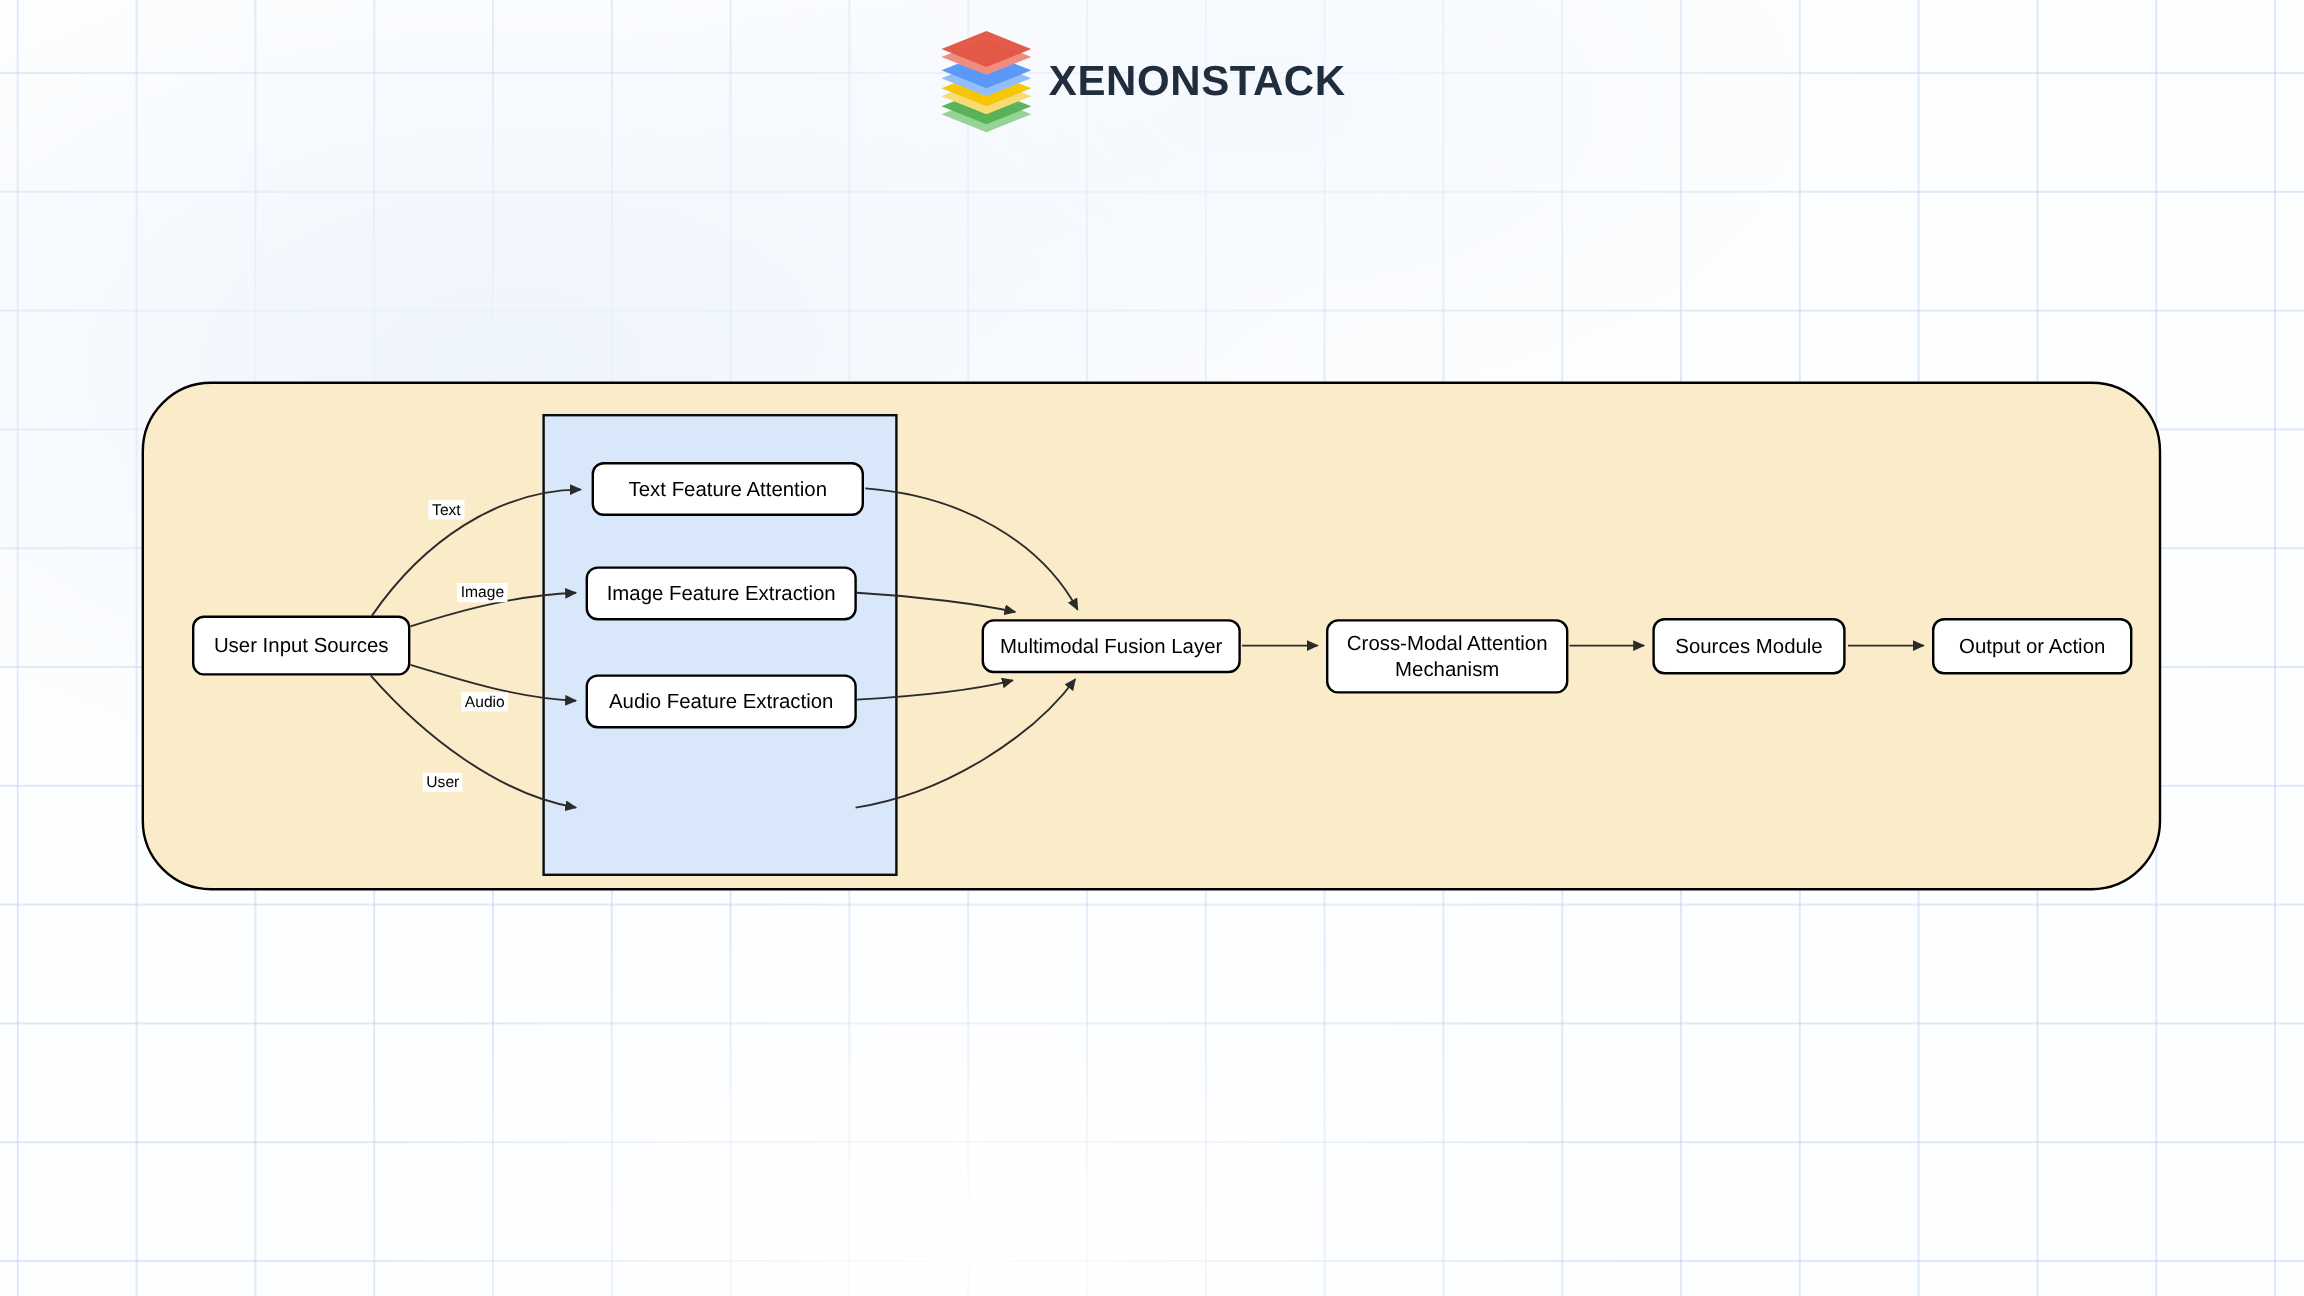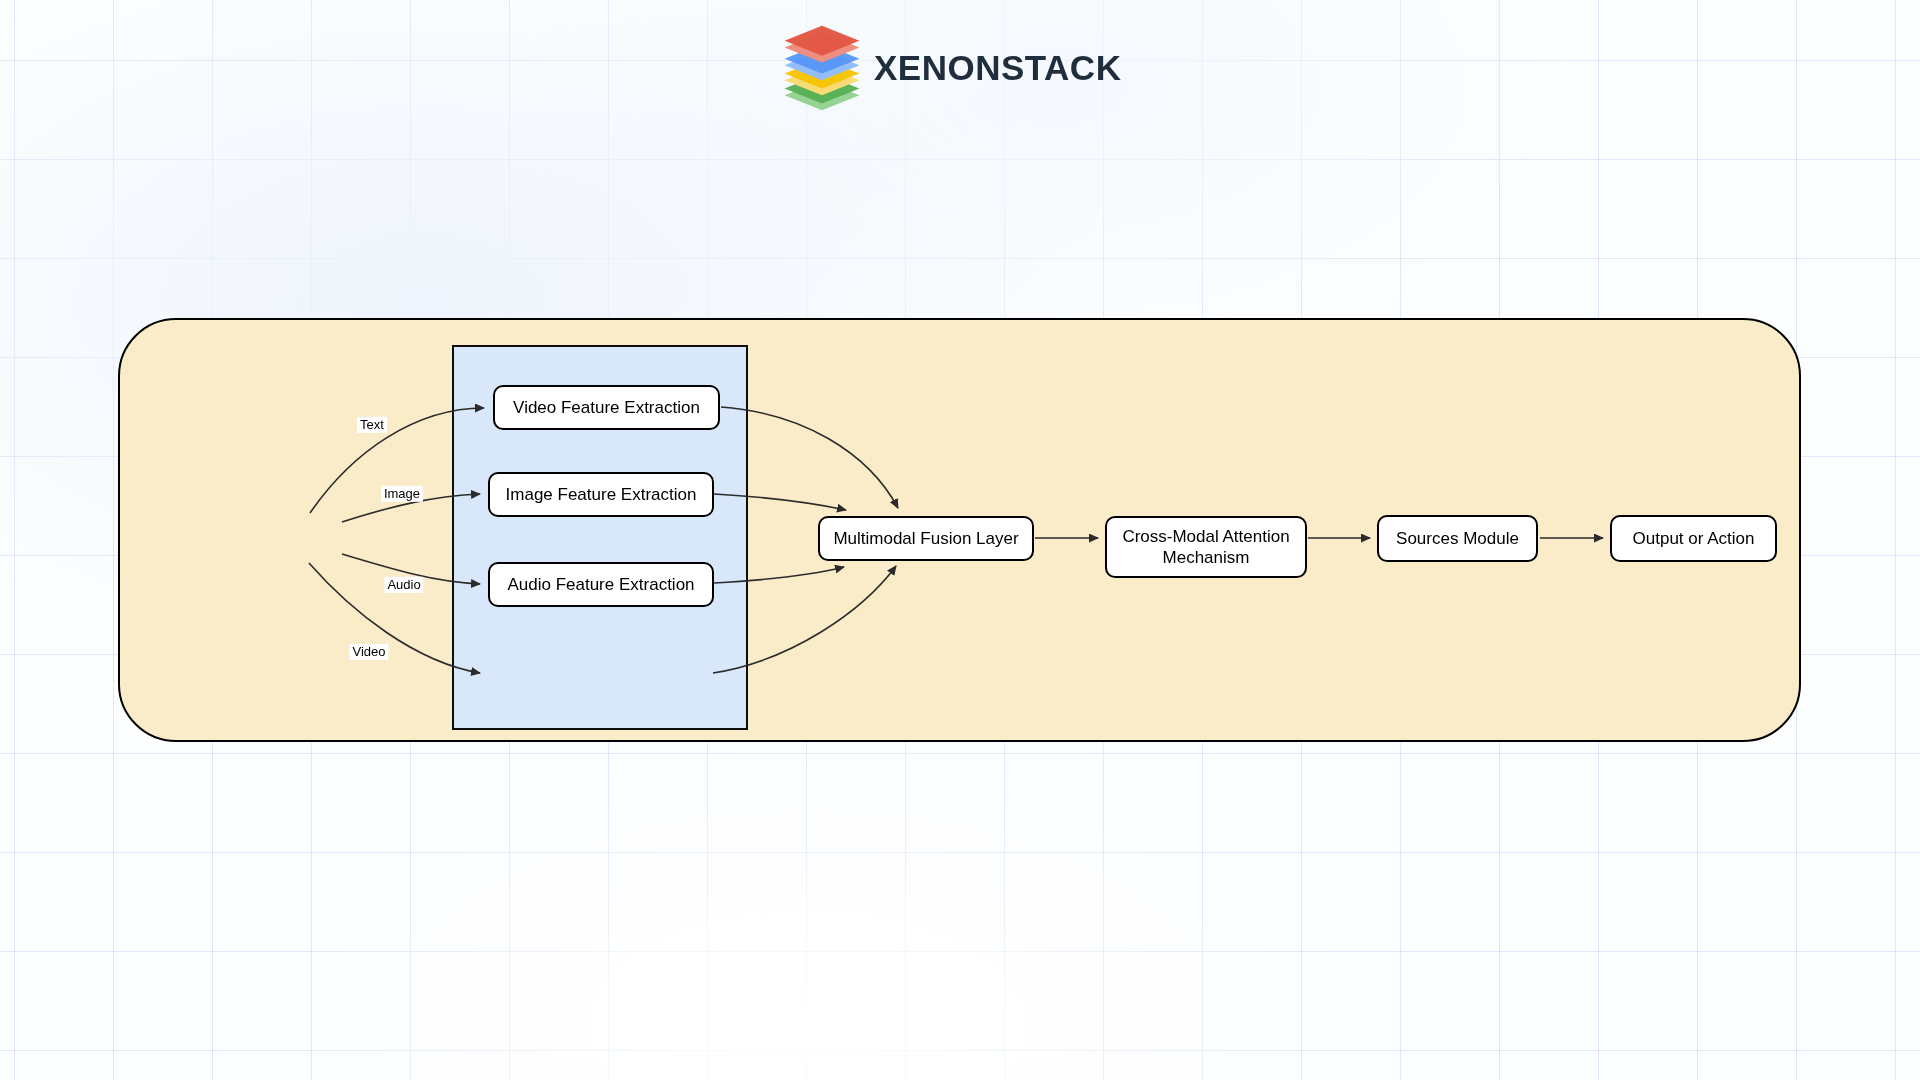--- a/index.html
+++ b/index.html
@@ -115,22 +115,25 @@
       <path d="M 721 407 C 802 413 868 452 898 508" marker-end="url(#arrow)"></path>
       <path d="M 714 494 C 768 497 818 504 846 510" marker-end="url(#arrow)"></path>
       <path d="M 714 583 C 768 580 816 574 844 567" marker-end="url(#arrow)"></path>
       <path d="M 713 673 C 790 661 862 612 896 566" marker-end="url(#arrow)"></path>
       <path d="M 1035 538 L 1098 538" marker-end="url(#arrow)"></path>
       <path d="M 1308 538 L 1370 538" marker-end="url(#arrow)"></path>
       <path d="M 1540 538 L 1603 538" marker-end="url(#arrow)"></path>
     </g>
   </svg>
 
+  <div class="node n-user">
+    <span>User Input Sources</span>
+  </div>
   <div class="node n-text">
-    <span>Video Feature Extraction</span>
+    <span>Text Feature Attention</span>
   </div>
   <div class="node n-image">
     <span>Image Feature Extraction</span>
   </div>
   <div class="node n-audio">
     <span>Audio Feature Extraction</span>
   </div>
   <div class="node n-fusion">
     <span>Multimodal Fusion Layer</span>
   </div>
@@ -140,14 +143,14 @@
   <div class="node n-decision">
     <span>Sources Module</span>
   </div>
   <div class="node n-output">
     <span>Output or Action</span>
   </div>
 
   <span class="edge-label l-text">Text</span>
   <span class="edge-label l-image">Image</span>
   <span class="edge-label l-audio">Audio</span>
-  <span class="edge-label l-video">Video</span>
+  <span class="edge-label l-video">User</span>
 </div>
 
 </body></html>

